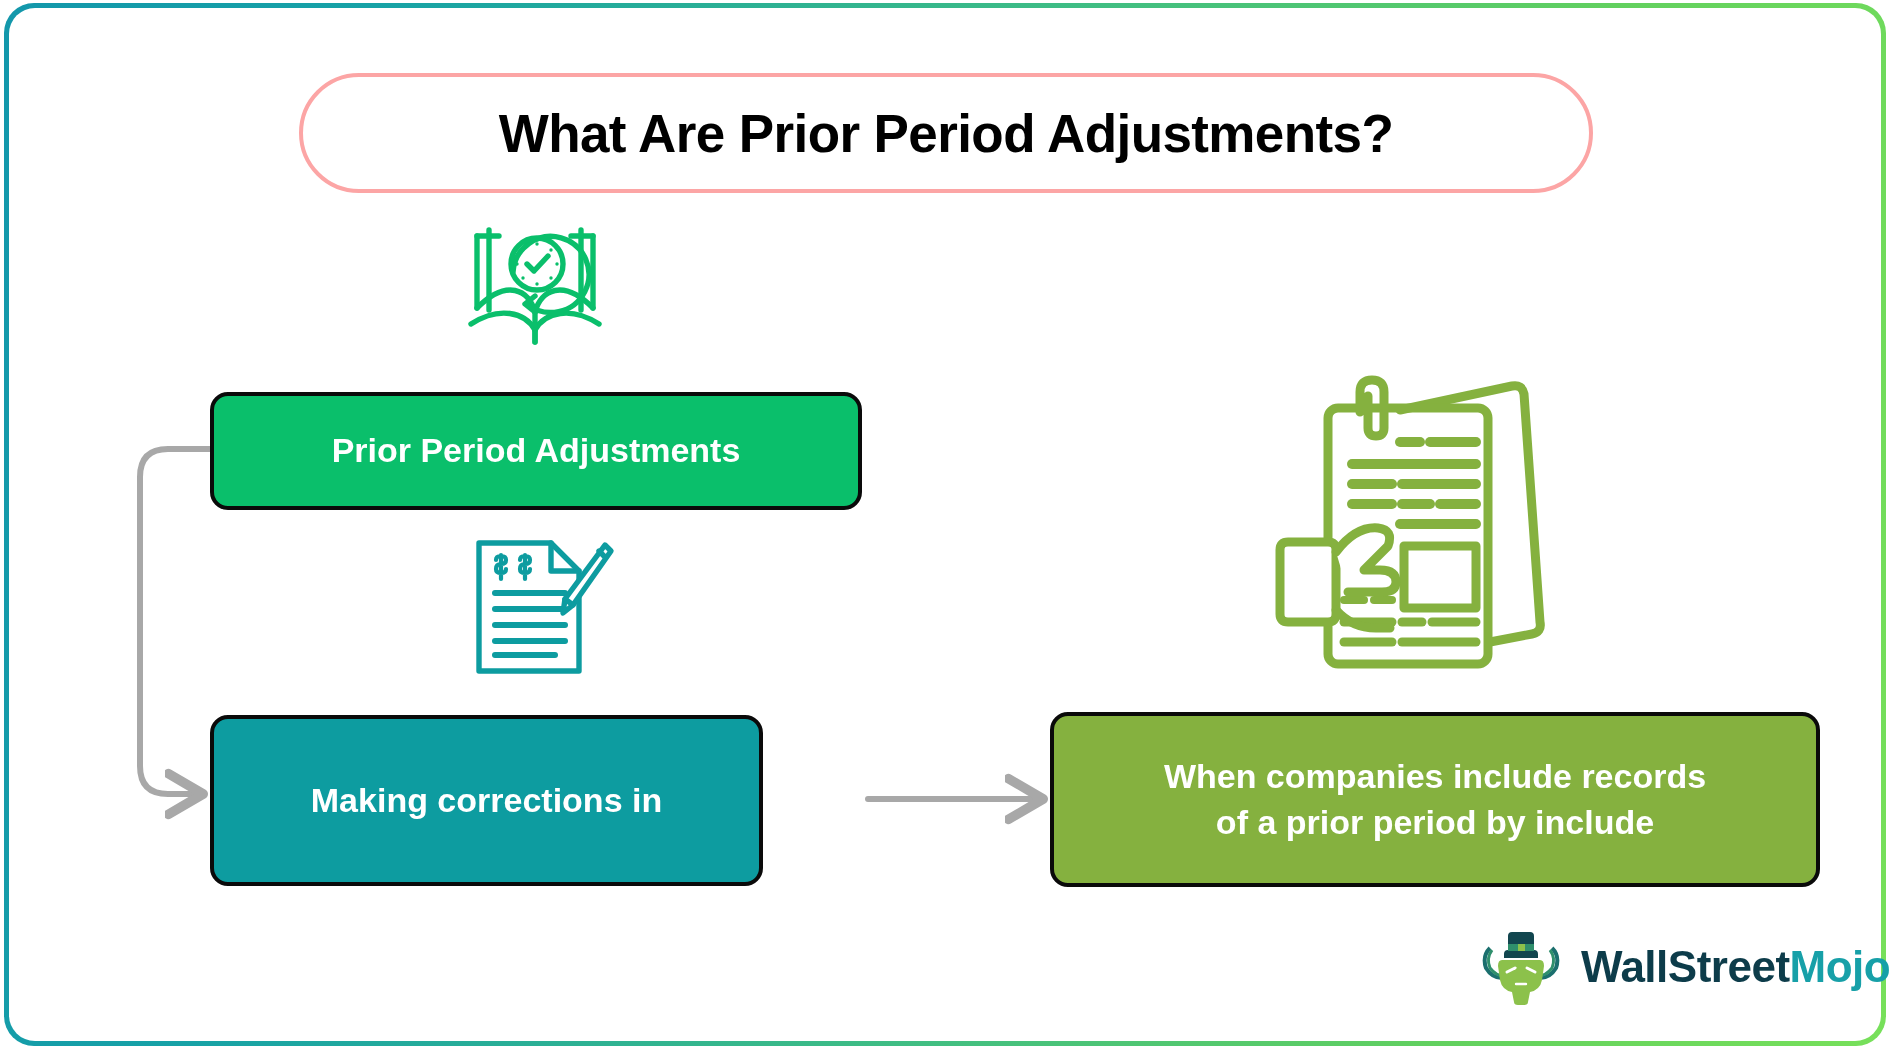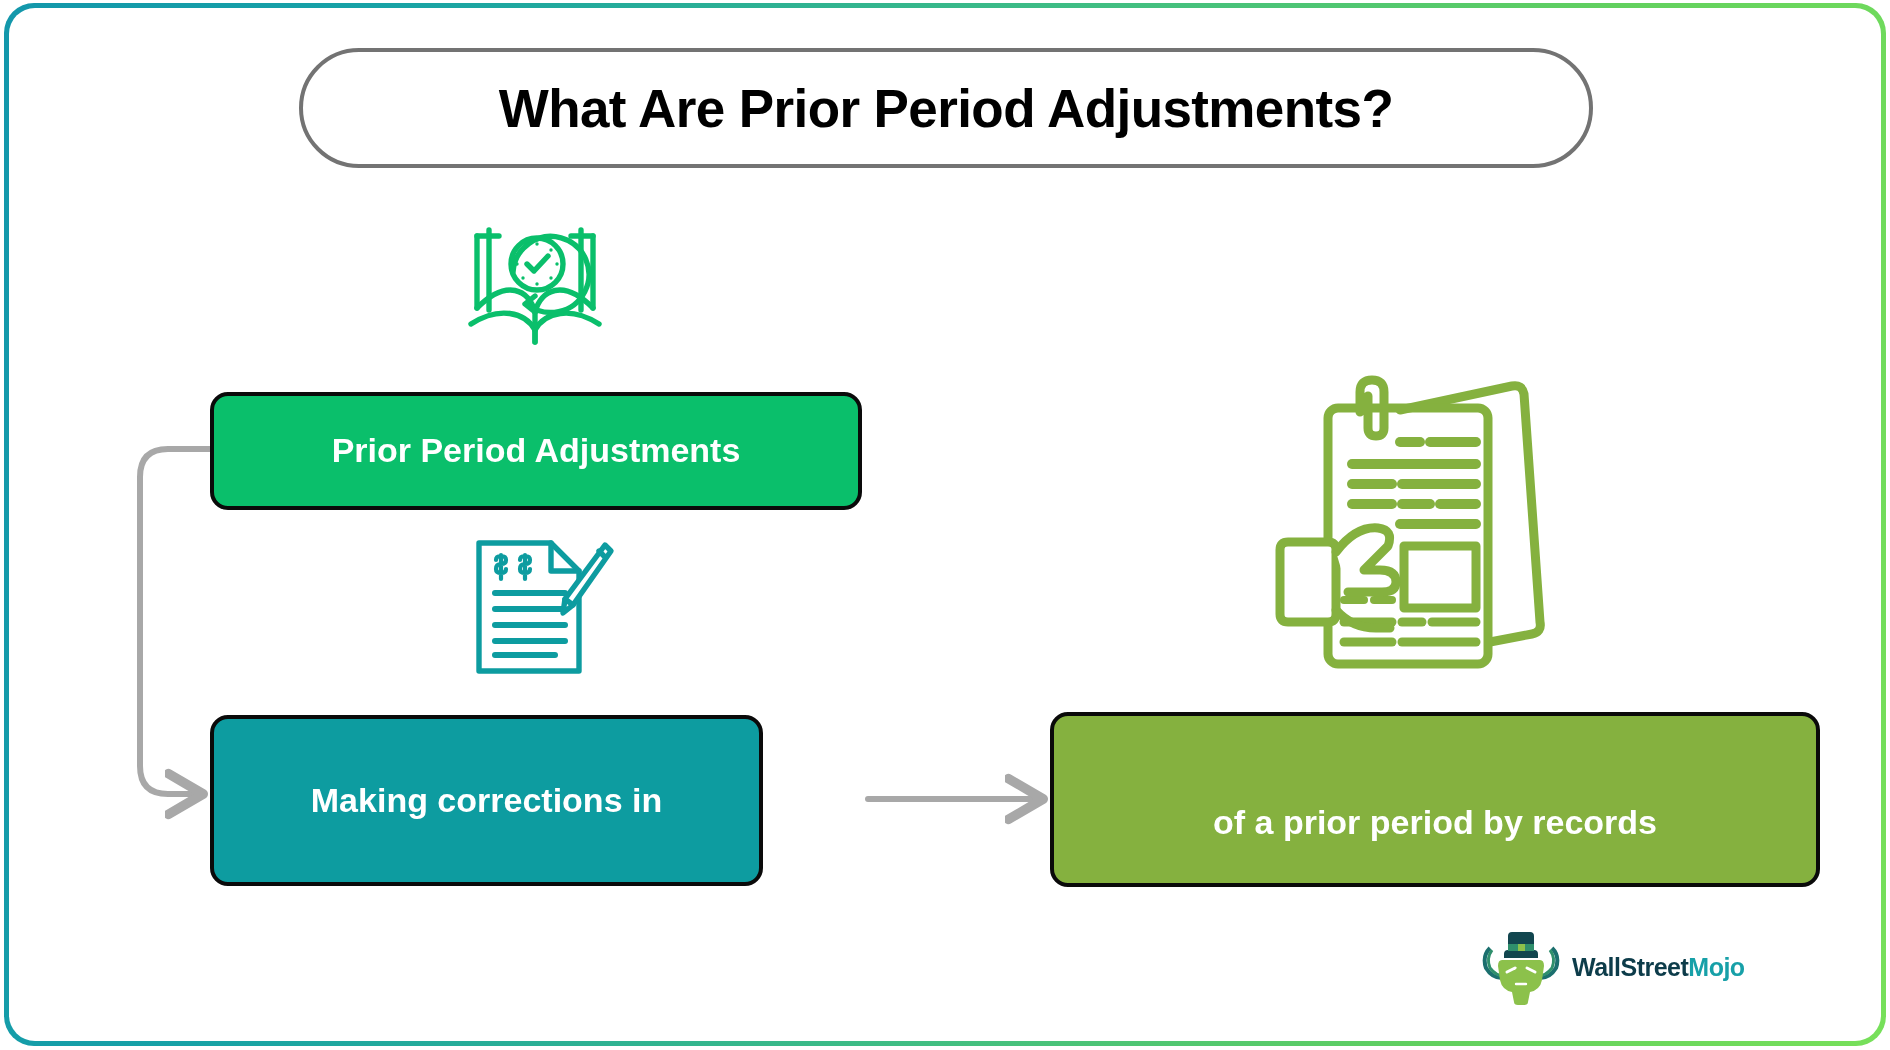--- a/index.html
+++ b/index.html
@@ -38,25 +38,25 @@
     height: 100%;
     box-sizing: border-box;
     border-radius: 26px;
     background: #ffffff;
   }
 
   
   .title-pill {
     position: absolute;
     left: 299px;
-    top: 48px;
+    top: 73px;
     width: 1294px;
     height: 120px;
     box-sizing: border-box;
-    border: 4px solid #737373;
+    border: 4px solid #fca5a5;
     border-radius: 62px;
     background: #ffffff;
     display: flex;
     align-items: center;
     justify-content: center;
   }
   .title-text {
     font-size: 53px;
     font-weight: bold;
     color: #000000;
@@ -129,24 +129,24 @@
     position: absolute;
     left: 1480px;
     top: 925px;
     width: 360px;
     height: 84px;
     display: flex;
     align-items: center;
   }
   .logo-mark { width: 82px; height: 78px; flex: 0 0 auto; }
   .logo-text {
-    font-size: 25px;
+    font-size: 44px;
     font-weight: bold;
     letter-spacing: -0.5px;
-    margin-left: 10px;
+    margin-left: 19px;
     white-space: nowrap;
   }
   .logo-wall { color: #0d3c4a; }
   .logo-mojo { color: #17a0a8; }
 </style>
 </head>
 <body>
 
 <div class="canvas">
 
@@ -274,22 +274,22 @@
 
         <path d="M48 172 L88 172 Q96 172 96 180 L96 244 Q96 252 88 252 L48 252 Q40 252 40 244 L40 180 Q40 172 48 172 Z" fill="#ffffff"></path>
         <path d="M96 182 Q116 156 138 158 Q154 160 148 176 L124 200 L140 200 Q156 200 156 212 Q156 222 142 222 L108 222" fill="#ffffff"></path>
         <path d="M96 240 Q112 258 136 258 L150 258"></path>
       </g>
     </svg>
   </div>
 
   <div class="box" id="box-olive">
     <span class="box-label">
-      <br>
-      <span>of a prior period by records</span>
+      <span>When companies include records</span><br>
+      <span>of a prior period by include</span>
     </span>
   </div>
 
   <div class="logo">
     <svg class="logo-mark" viewBox="0 0 82 78" xmlns="http://www.w3.org/2000/svg">
 
       <path d="M10 20 Q2 28 6 40 Q12 50 22 50" fill="none" stroke="#1b6f6e" stroke-width="4"></path>
       <path d="M72 20 Q80 28 76 40 Q70 50 60 50" fill="none" stroke="#1b6f6e" stroke-width="4"></path>
       <path d="M12 22 Q6 30 10 40 Q16 48 24 48" fill="none" stroke="#2f8f6c" stroke-width="3"></path>
       <path d="M70 22 Q76 30 72 40 Q66 48 58 48" fill="none" stroke="#2f8f6c" stroke-width="3"></path>

